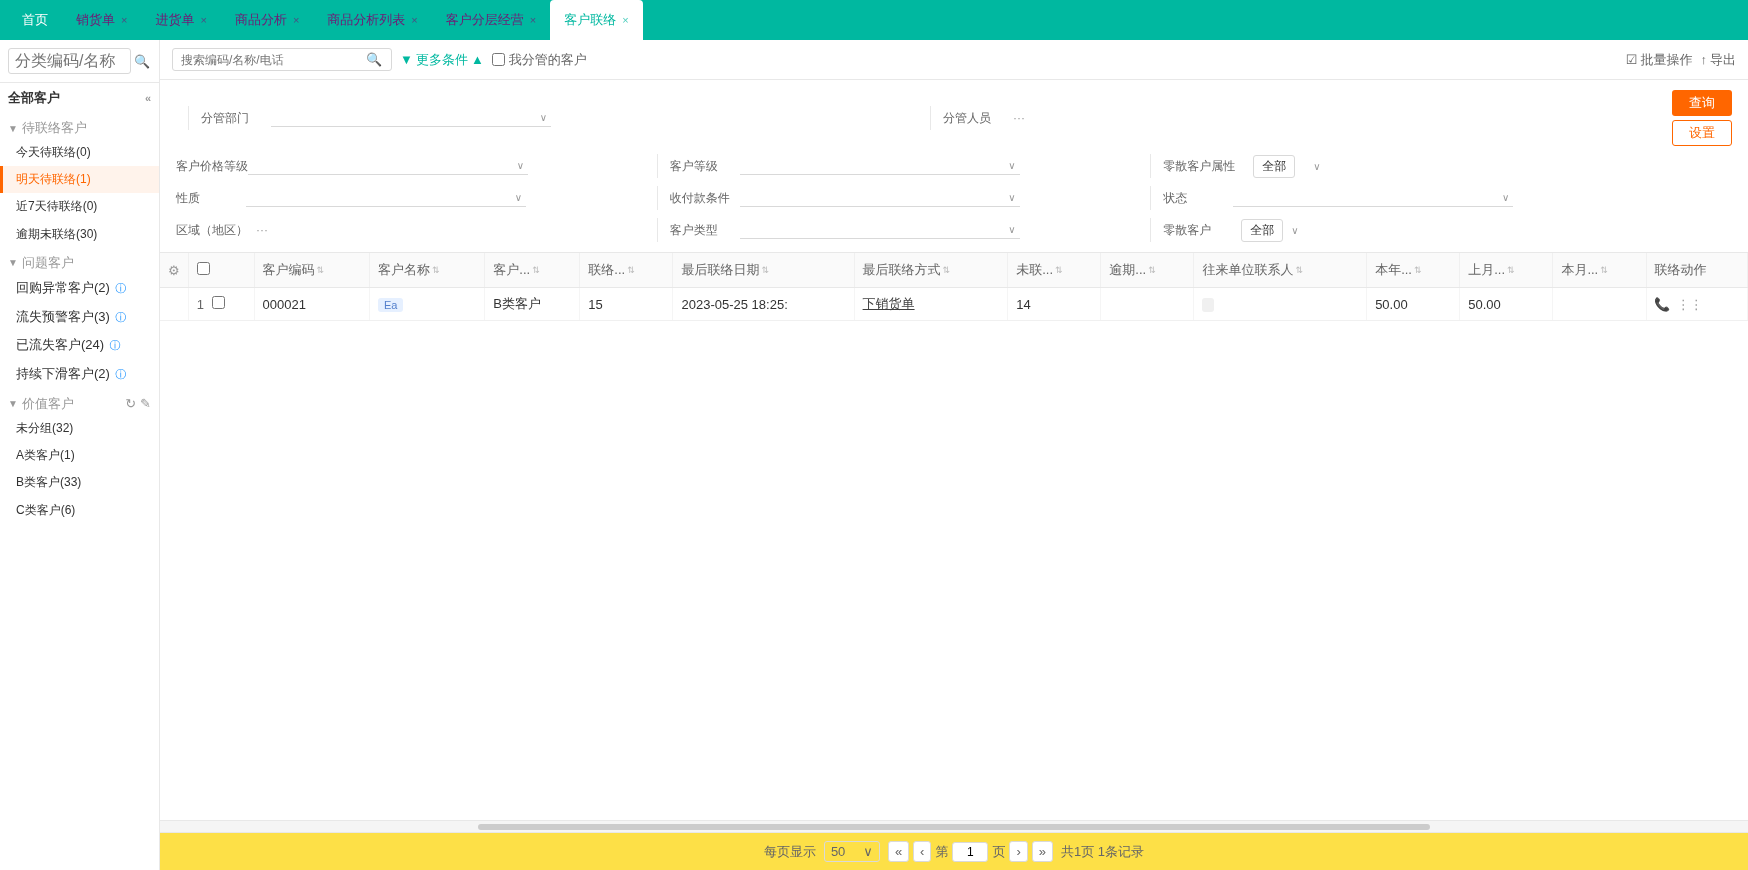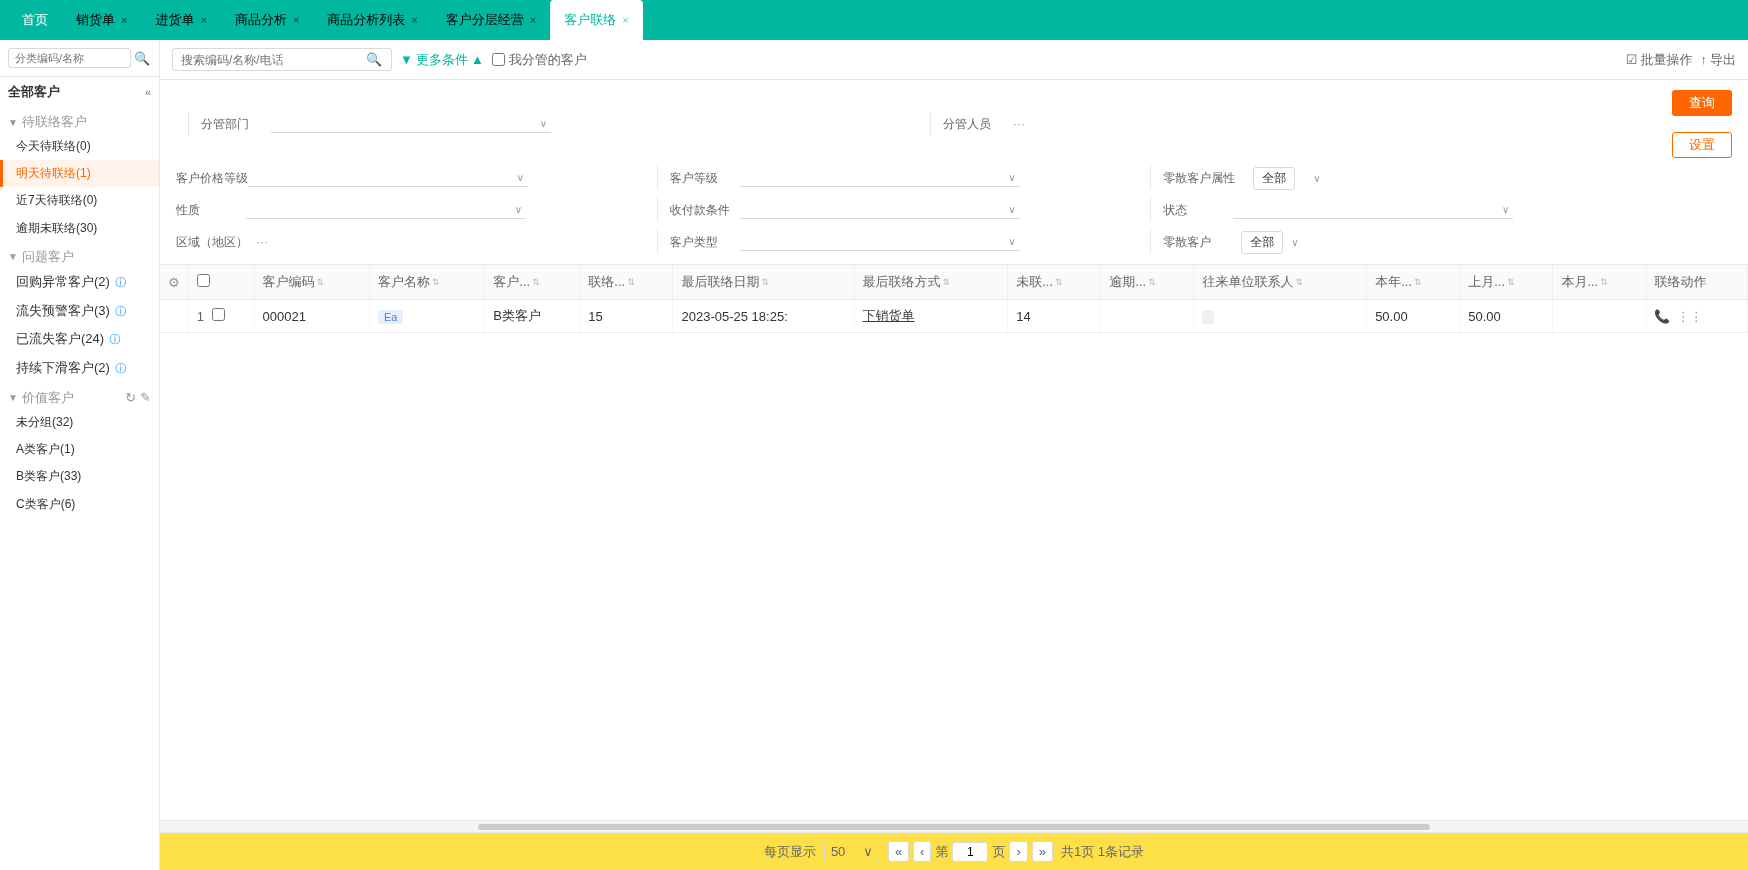--- a/index.html
+++ b/index.html
@@ -1,31 +1,31 @@
 <!DOCTYPE html>
 <html><head>
   <meta charset="utf-8">
   <style>
     * { box-sizing: border-box; margin: 0; padding: 0; font-family: 'Microsoft YaHei', Arial, sans-serif; font-size: 13px; }
     body { background: #f5f5f5; overflow-x: hidden; }
 
     
     .top-nav { background: #00b8a0; height: 40px; display: flex; align-items: center; padding: 0 8px; }
-    .nav-item { color: #000000; padding: 0 14px; height: 40px; display: flex; align-items: center; cursor: pointer; font-size: 13px; white-space: nowrap; }
+    .nav-item { color: #701a75; padding: 0 14px; height: 40px; display: flex; align-items: center; cursor: pointer; font-size: 13px; white-space: nowrap; }
     .nav-item.active { background: #fff; color: #00b8a0; border-radius: 4px 4px 0 0; }
     .nav-item .close-x { margin-left: 6px; font-size: 11px; opacity: 0.7; }
     .nav-home { color: #fff; font-size: 13px; }
 
     
     .main-layout { display: flex; height: calc(100vh - 40px); }
 
     
     .sidebar { width: 160px; background: #fff; border-right: 1px solid #e8e8e8; overflow-y: auto; flex-shrink: 0; }
     .sidebar-search { padding: 8px; border-bottom: 1px solid #e8e8e8; display: flex; align-items: center; }
-    .sidebar-search input { border: 1px solid #d9d9d9; border-radius: 3px; padding: 3px 6px; width: 100%; font-size: 11px; color: #be185d; outline: none; }
+    .sidebar-search input { border: 1px solid #d9d9d9; border-radius: 3px; padding: 3px 6px; width: 100%; font-size: 16px; color: #be185d; outline: none; }
     .sidebar-search-icon { color: #999; margin-left: 4px; cursor: pointer; }
     .sidebar-all { display: flex; align-items: center; justify-content: space-between; padding: 6px 8px; color: #333; font-weight: bold; cursor: pointer; }
     .sidebar-all-icon { color: #999; font-size: 11px; }
     .sidebar-group-title { color: #999; font-size: 12px; padding: 6px 8px 2px 8px; display: flex; align-items: center; }
     .sidebar-group-title .triangle { margin-right: 4px; font-size: 10px; }
     .sidebar-item { padding: 4px 8px 4px 16px; color: #333; cursor: pointer; font-size: 12px; line-height: 1.6; }
     .sidebar-item.active { background: #fff3eb; color: #ff6600; border-left: 3px solid #ff6600; padding-left: 13px; }
 
     
     .content { flex: 1; display: flex; flex-direction: column; overflow: hidden; }
@@ -45,21 +45,21 @@
     .filter-panel { background: #fff; border-bottom: 1px solid #e8e8e8; padding: 10px 16px; }
     .filter-row { display: flex; align-items: center; gap: 0; margin-bottom: 8px; }
     .filter-row:last-child { margin-bottom: 0; }
     .filter-field { display: flex; align-items: center; flex: 1; min-width: 0; }
     .filter-label { color: #666; font-size: 12px; white-space: nowrap; min-width: 70px; }
     .filter-input { flex: 1; border: none; border-bottom: 1px solid #d9d9d9; outline: none; font-size: 12px; padding: 3px 4px; color: #333; }
     .filter-select { flex: 1; display: flex; align-items: center; border-bottom: 1px solid #d9d9d9; padding: 3px 4px; cursor: pointer; justify-content: space-between; }
     .filter-select-text { color: #999; font-size: 12px; }
     .filter-chevron { color: #999; font-size: 10px; }
     .filter-divider { width: 1px; background: #e8e8e8; height: 24px; margin: 0 12px; }
-    .filter-action { display: flex; flex-direction: column; gap: 16px; margin-left: 12px; }
+    .filter-action { display: flex; flex-direction: column; gap: 4px; margin-left: 12px; }
     .btn-query { background: #ff6600; color: #fff; border: none; border-radius: 3px; padding: 4px 16px; cursor: pointer; font-size: 13px; }
     .btn-set { background: #fff; color: #ff6600; border: 1px solid #ff6600; border-radius: 3px; padding: 3px 16px; cursor: pointer; font-size: 13px; }
     .filter-dots { color: #999; font-size: 12px; cursor: pointer; }
     .filter-tag-all { background: #fff; border: 1px solid #d9d9d9; border-radius: 3px; padding: 2px 8px; font-size: 12px; color: #333; }
 
     
     .table-wrap { flex: 1; overflow: auto; background: #fff; margin: 0; }
     table { width: 100%; border-collapse: collapse; font-size: 12px; }
     thead tr { background: #fafafa; }
     th { padding: 8px 8px; border-bottom: 1px solid #e8e8e8; color: #666; font-weight: normal; text-align: left; white-space: nowrap; border-right: 1px solid #f0f0f0; }

